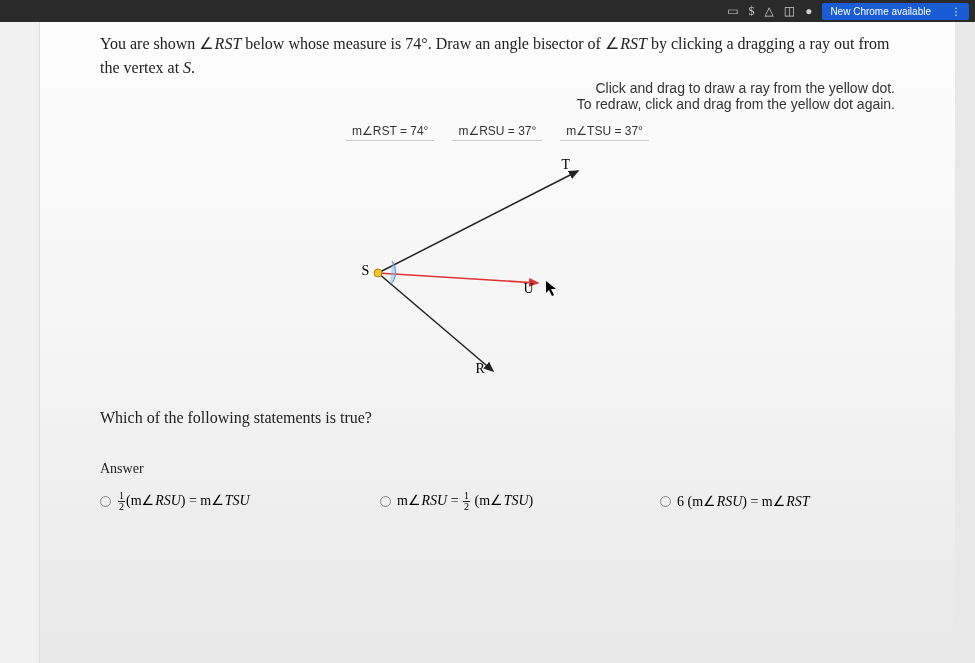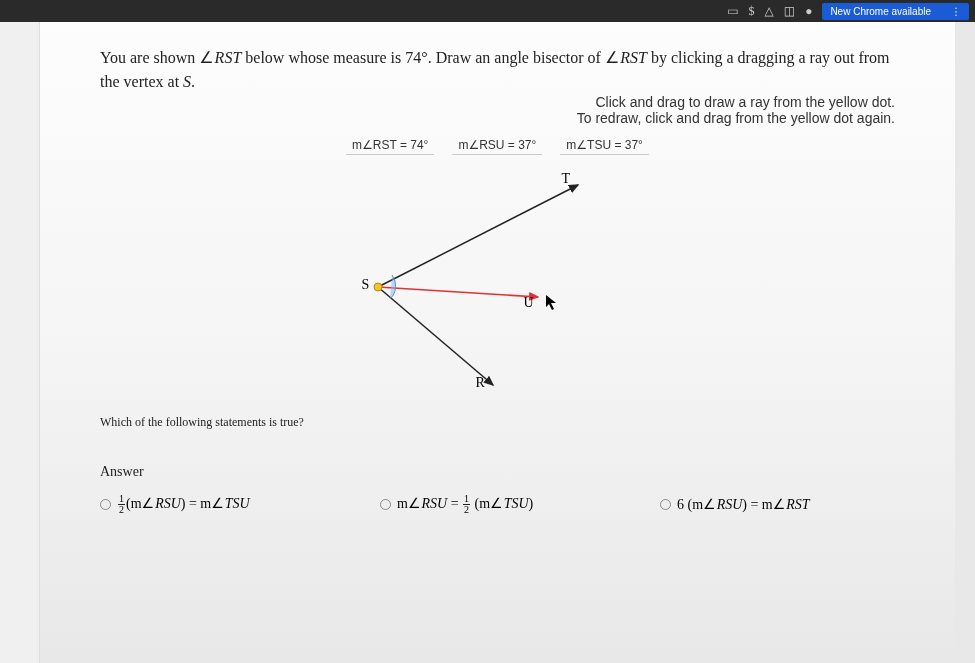--- a/index.html
+++ b/index.html
@@ -37,21 +37,21 @@
     align-items: center;
     gap: 20px;
   }
   .page {
     position: absolute;
     top: 22px;
     left: 40px;
     right: 20px;
     bottom: 0;
     background: linear-gradient(180deg, #fdfdfd 0%, #f5f5f5 50%, #e8e8e8 100%);
-    padding: 24px 60px 10px 60px;
+    padding: 10px 60px 10px 60px;
     overflow: hidden;
   }
   .problem-text {
     font-size: 16px;
     color: #222;
     line-height: 1.5;
   }
   .angle { font-style: italic; }
   .angle::before { content: "∠"; font-style: normal; margin-right: 1px;}
   .instruction-block {
@@ -76,23 +76,23 @@
     height: 230px;
     margin: 8px auto 0 auto;
     position: relative;
   }
   .point-label {
     position: absolute;
     font-family: 'Times New Roman', serif;
     font-size: 14px;
   }
   .question2 {
-    font-size: 12px;
+    font-size: 16px;
     color: #222;
-    margin-top: 18px;
+    margin-top: 26px;
   }
   .answer-head {
     font-size: 14px;
     color: #222;
     margin-top: 34px;
   }
   .choices {
     display: grid;
     grid-template-columns: 260px 260px auto;
     grid-template-rows: auto auto;

